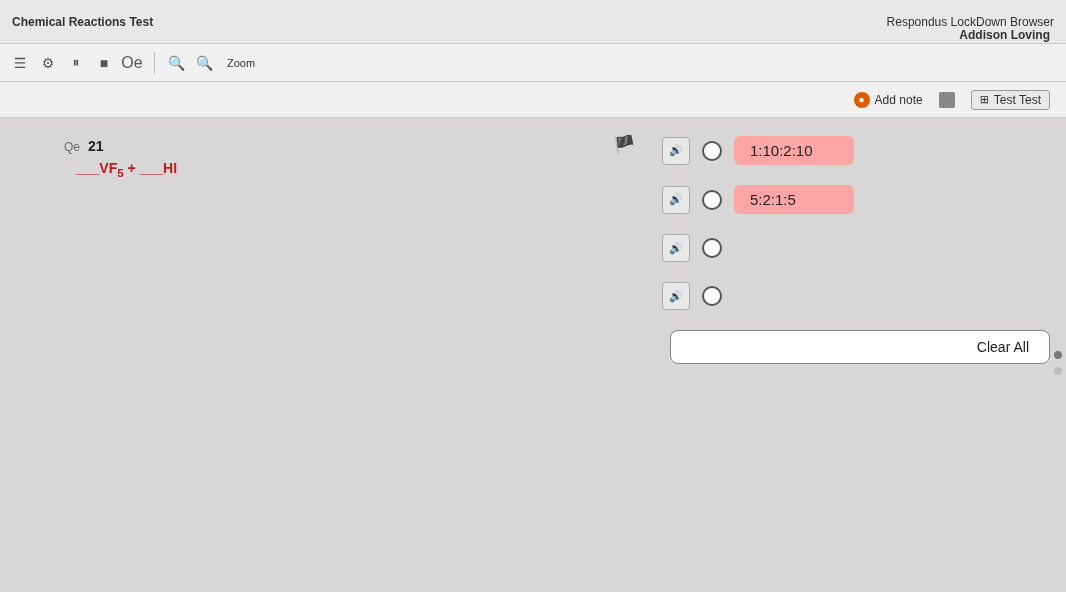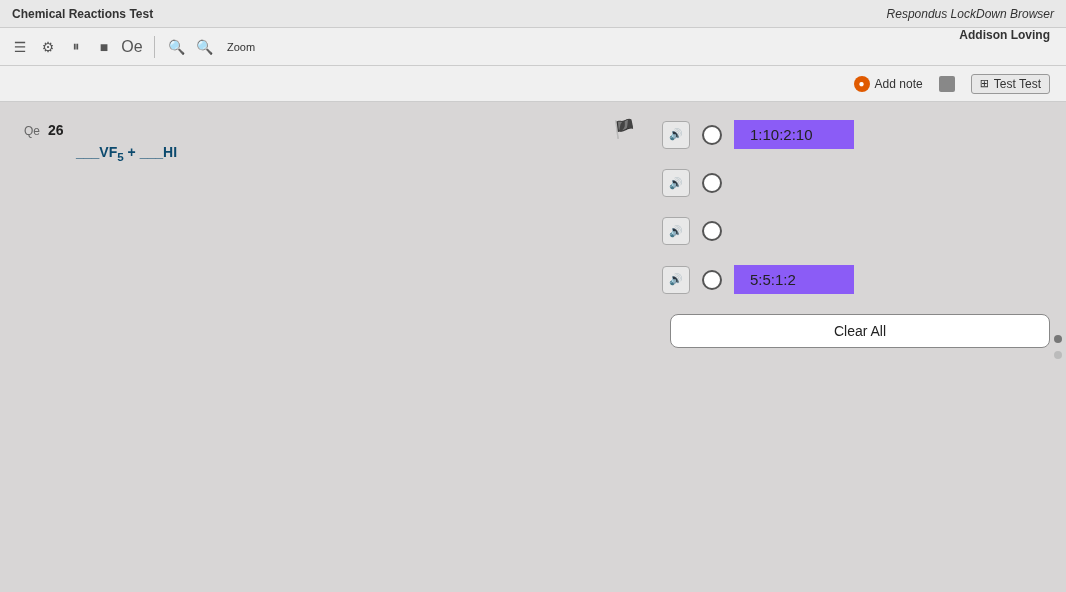--- a/index.html
+++ b/index.html
@@ -8,21 +8,21 @@
       background: #d0cece;
       width: 1066px;
       height: 592px;
       overflow: hidden;
       position: relative;
     }
 
     
     .top-bar {
       background: #e8e8e8;
-      height: 28px;
+      height: 44px;
       display: flex;
       align-items: center;
       justify-content: space-between;
       padding: 0 12px;
       border-bottom: 1px solid #ccc;
     }
     .top-bar-left {
       font-size: 12px;
       color: #333;
       font-weight: bold;
@@ -124,38 +124,39 @@
       align-items: flex-start;
       gap: 8px;
       margin-bottom: 6px;
     }
     .question-icon {
       color: #666;
       font-size: 13px;
       display: flex;
       align-items: center;
       gap: 4px;
+      margin-left: 40px;
     }
     .question-num {
       font-size: 14px;
       font-weight: bold;
       color: #222;
     }
     .question-text {
       font-size: 14px;
       font-weight: bold;
       color: #222;
     }
     .question-text sub {
       font-size: 10px;
     }
     .question-line2 {
       font-size: 14px;
       font-weight: bold;
-      color: #0c4a6e;
+      color: #b91c1c;
       margin-left: 52px;
       margin-top: 2px;
     }
 
     
     .answers-panel {
       width: 420px;
       padding: 10px 16px;
       display: flex;
       flex-direction: column;
@@ -187,37 +188,38 @@
       height: 20px;
       border: 2px solid #555;
       border-radius: 50%;
       cursor: pointer;
       flex-shrink: 0;
       background: white;
     }
     .answer-text {
       font-size: 15px;
       color: #222;
-      background: #8b5cf6;
+      background: #fca5a5;
       padding: 6px 16px;
-      border-radius: 0;
+      border-radius: 6px;
       min-width: 120px;
     }
 
     
     .clear-all-btn {
       margin-top: 8px;
       margin-left: 8px;
       padding: 8px 20px;
       font-size: 14px;
       background: white;
       border: 1px solid #888;
       border-radius: 8px;
       cursor: pointer;
       color: #222;
+      text-align: right;
     }
 
     
     .flag-icon {
       position: absolute;
       top: 16px;
       right: 10px;
       color: #1a6b9a;
       font-size: 18px;
     }
@@ -226,21 +228,21 @@
       font-size: 12px;
       color: #333;
       font-weight: bold;
     }
   </style>
 </head>
 <body>
 
 <div class="top-bar">
   <span class="top-bar-left">Chemical Reactions Test</span>
-  <div style="display:flex; align-items:flex-start; gap:16px;font-style:italic;">
+  <div style="display:flex; align-items:flex-start; gap:16px;">
     <span style="font-size:12px; color:#333;">Respondus LockDown Browser</span>
   </div>
 </div>
 
 <div class="toolbar">
   <div class="toolbar-icon">☰</div>
   <div class="toolbar-icon">⚙</div>
   <div class="toolbar-icon">⏸</div>
   <div class="toolbar-icon">■</div>
   <div class="toolbar-icon" style="font-size:16px;">Oe</div>
@@ -267,21 +269,21 @@
 </div>
 
 <div class="main-content">
 
   <div class="question-panel">
 
     <div class="flag-icon">🏴</div>
 
     <div class="question-number-row">
       <span class="question-icon" style="font-size:12px; color:#666; margin-top:2px;">Qe</span>
-      <span class="question-num">26</span>
+      <span class="question-num">21</span>
     </div>
 
     <div class="question-line2">
       ___VF<sub>5</sub> + ___HI
     </div>
   </div>
 
   <div class="answers-panel">
 
     <div class="answer-row">
@@ -290,35 +292,35 @@
       </div>
       <div class="answer-radio"></div>
       <span class="answer-text">1:10:2:10</span>
     </div>
 
     <div class="answer-row">
       <div class="answer-audio-btn">
         <span>🔊</span>
       </div>
       <div class="answer-radio"></div>
+      <span class="answer-text">5:2:1:5</span>
     </div>
 
     <div class="answer-row">
       <div class="answer-audio-btn">
         <span>🔊</span>
       </div>
       <div class="answer-radio"></div>
     </div>
 
     <div class="answer-row">
       <div class="answer-audio-btn">
         <span>🔊</span>
       </div>
       <div class="answer-radio"></div>
-      <span class="answer-text">5:5:1:2</span>
     </div>
 
     <button class="clear-all-btn">Clear All</button>
 
   </div>
 
   <div style="position:absolute; right:4px; top:50%; transform:translateY(-50%); display:flex; flex-direction:column; gap:8px;">
     <div style="width:8px; height:8px; border-radius:50%; background:#777;"></div>
     <div style="width:8px; height:8px; border-radius:50%; background:#bbb;"></div>
   </div>

